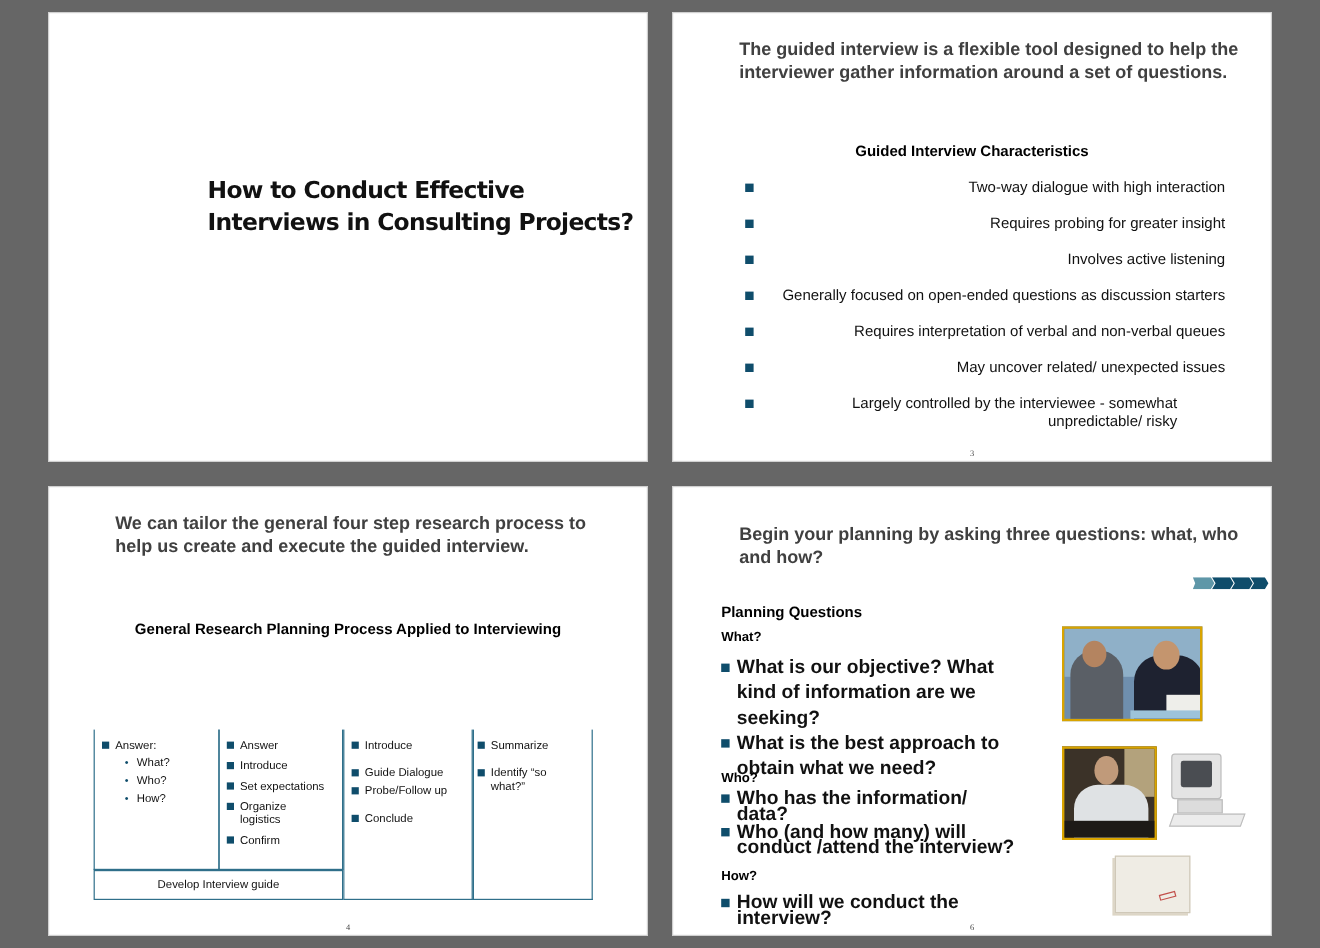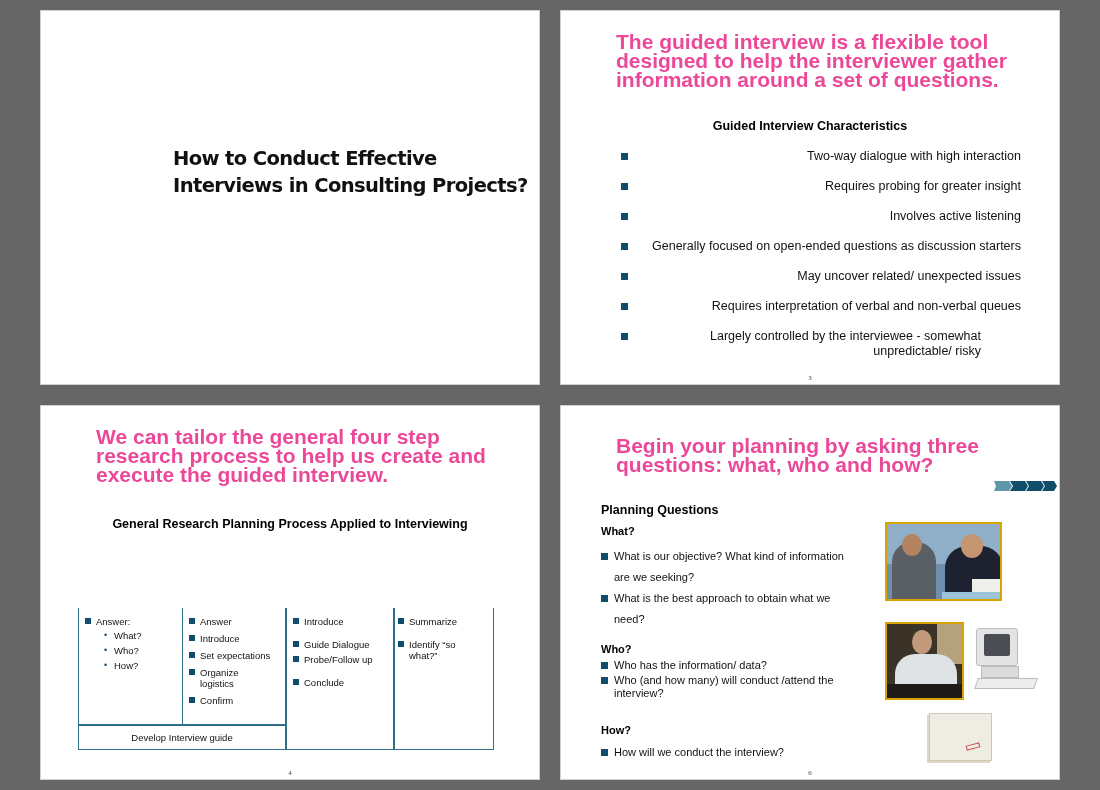--- a/index.html
+++ b/index.html
@@ -9,21 +9,21 @@
   #s1 { left: 40px; top: 10px; }
   #s2 { left: 560px; top: 10px; }
   #s3 { left: 40px; top: 405px; }
   #s4 { left: 560px; top: 405px; }
   .pnum { position: absolute; bottom: 2px; left: 0; width: 100%; text-align: center; font-family: "Liberation Serif", serif; font-size: 7px; color: #444; }
 
   
   .s1-title { position: absolute; left: 132px; top: 134px; width: 360px; font-family: "DejaVu Sans", sans-serif; font-weight: bold; font-size: 19.5px; line-height: 27px; color: #111; letter-spacing: -0.6px; }
 
   
-  .h-title { position: absolute; left: 55px; font-weight: bold; font-size: 21px; line-height: 19px; color: #ec4899; }
+  .h-title { position: absolute; left: 55px; font-weight: bold; font-size: 15px; line-height: 19px; color: #404040; }
   #s2 .h-title { top: 21px; width: 420px; }
   .s2-sub { position: absolute; left: 0; width: 100%; top: 108px; text-align: center; font-weight: bold; font-size: 12.5px; }
   .s2-list { position: absolute; left: 60px; top: 138px; width: 400px; list-style: none; text-align: right; }
   .s2-list li { position: relative; padding-left: 14px; font-size: 12.5px; line-height: 15px; margin-bottom: 15px; color: #111; }
   .sq { position: absolute; left: 0; top: 4px; width: 7px; height: 7px; background: #0f4d6b; }
 
   
   #s3 .h-title { top: 21px; width: 420px; }
   .s3-sub { position: absolute; left: 0; width: 100%; top: 111px; text-align: center; font-weight: bold; font-size: 12.5px; }
   .chev-wrap { position: absolute; left: 37px; top: 141px; width: 430px; height: 62px; }
@@ -38,42 +38,42 @@
   .col .sub li { margin-bottom: 4px; padding-left: 10px; }
   .dot { position: absolute; left: 0; top: 0; color: #0f4d6b; font-size: 9px; }
   .guide-row { position: absolute; left: 0; top: 117px; width: 208px; height: 25px; border: 1.5px solid #2f6f8a; display: flex; align-items: center; justify-content: center; font-size: 9.5px; color: #111; background: #fff; }
 
   
   #s4 .h-title { top: 30px; width: 420px; }
   .mini-chev { position: absolute; left: 433px; top: 75px; }
   .s4-h { position: absolute; left: 40px; font-weight: bold; font-size: 12.5px; }
   .s4-q { position: absolute; left: 40px; font-weight: bold; font-size: 11px; }
   .s4-list { position: absolute; left: 40px; width: 250px; list-style: none; }
-  .s4-list li { position: relative; padding-left: 13px; font-size: 11px; color: #111; }
+  .s4-list li { position: relative; padding-left: 13px; font-size: 16px; color: #111; font-weight: bold; }
   .s4-list li .sq { width: 7px; height: 7px; top: 3px; }
   .photo { position: absolute; border: 2px solid #d9a400; overflow: hidden; }
   .img-shape { position: absolute; }
 </style>
 </head>
 <body>
 
 <div class="slide" id="s1">
   <div class="s1-title">How to Conduct Effective Interviews in Consulting Projects?</div>
 </div>
 
 <div class="slide" id="s2">
   <div class="h-title">The guided interview is a flexible tool designed to help the interviewer gather information around a set of questions.</div>
   <div class="s2-sub">Guided Interview Characteristics</div>
   <ul class="s2-list">
     <li><span class="sq"></span><span>Two-way dialogue with high interaction</span></li>
     <li><span class="sq"></span><span>Requires probing for greater insight</span></li>
     <li><span class="sq"></span><span>Involves active listening</span></li>
     <li><span class="sq"></span><span>Generally focused on open-ended questions as discussion starters</span></li>
+    <li><span class="sq"></span><span>Requires interpretation of verbal and non-verbal queues</span></li>
     <li><span class="sq"></span><span>May uncover related/ unexpected issues</span></li>
-    <li><span class="sq"></span><span>Requires interpretation of verbal and non-verbal queues</span></li>
     <li style="width:360px"><span class="sq"></span><span>Largely controlled by the interviewee - somewhat unpredictable/ risky</span></li>
   </ul>
   <div class="pnum">3</div>
 </div>
 
 <div class="slide" id="s3">
   <div class="h-title">We can tailor the general four step research process to help us create and execute the guided interview.</div>
   <div class="s3-sub">General Research Planning Process Applied to Interviewing</div>
 
 

